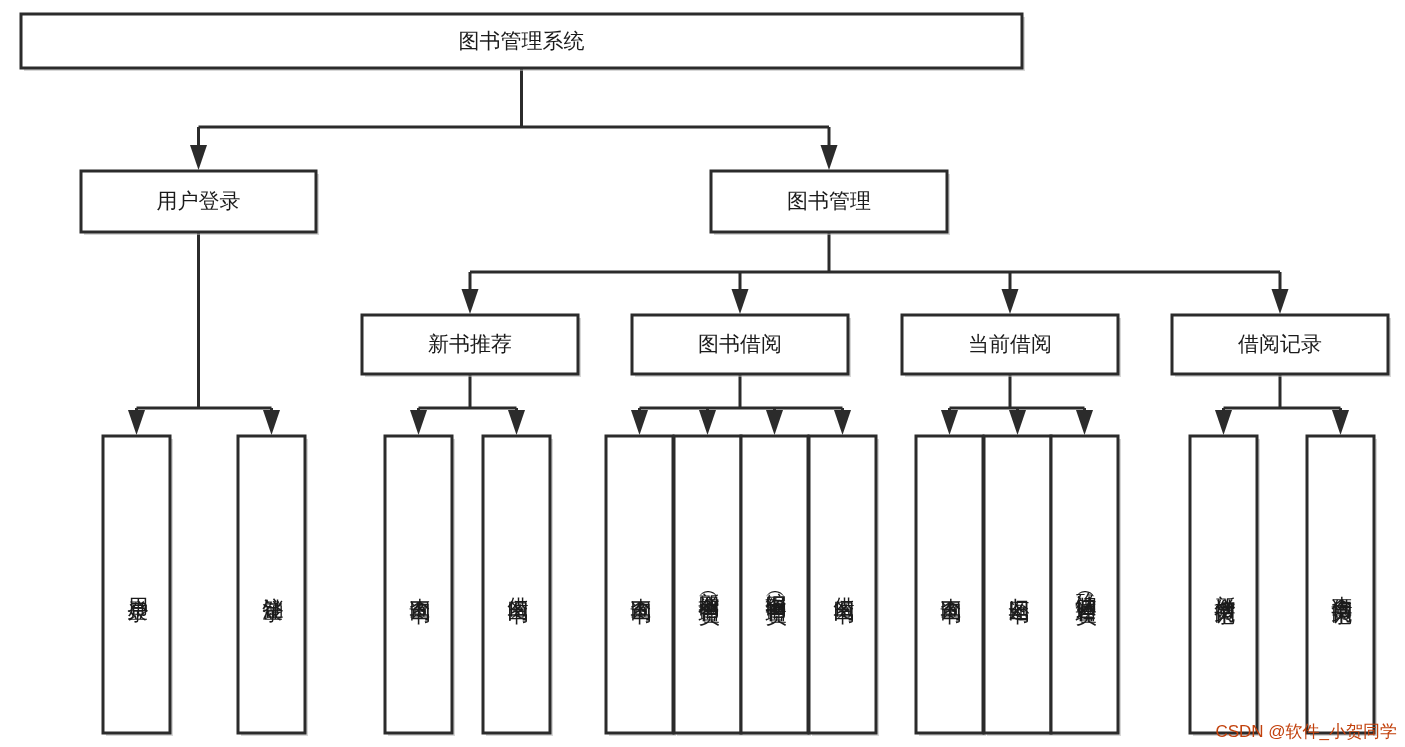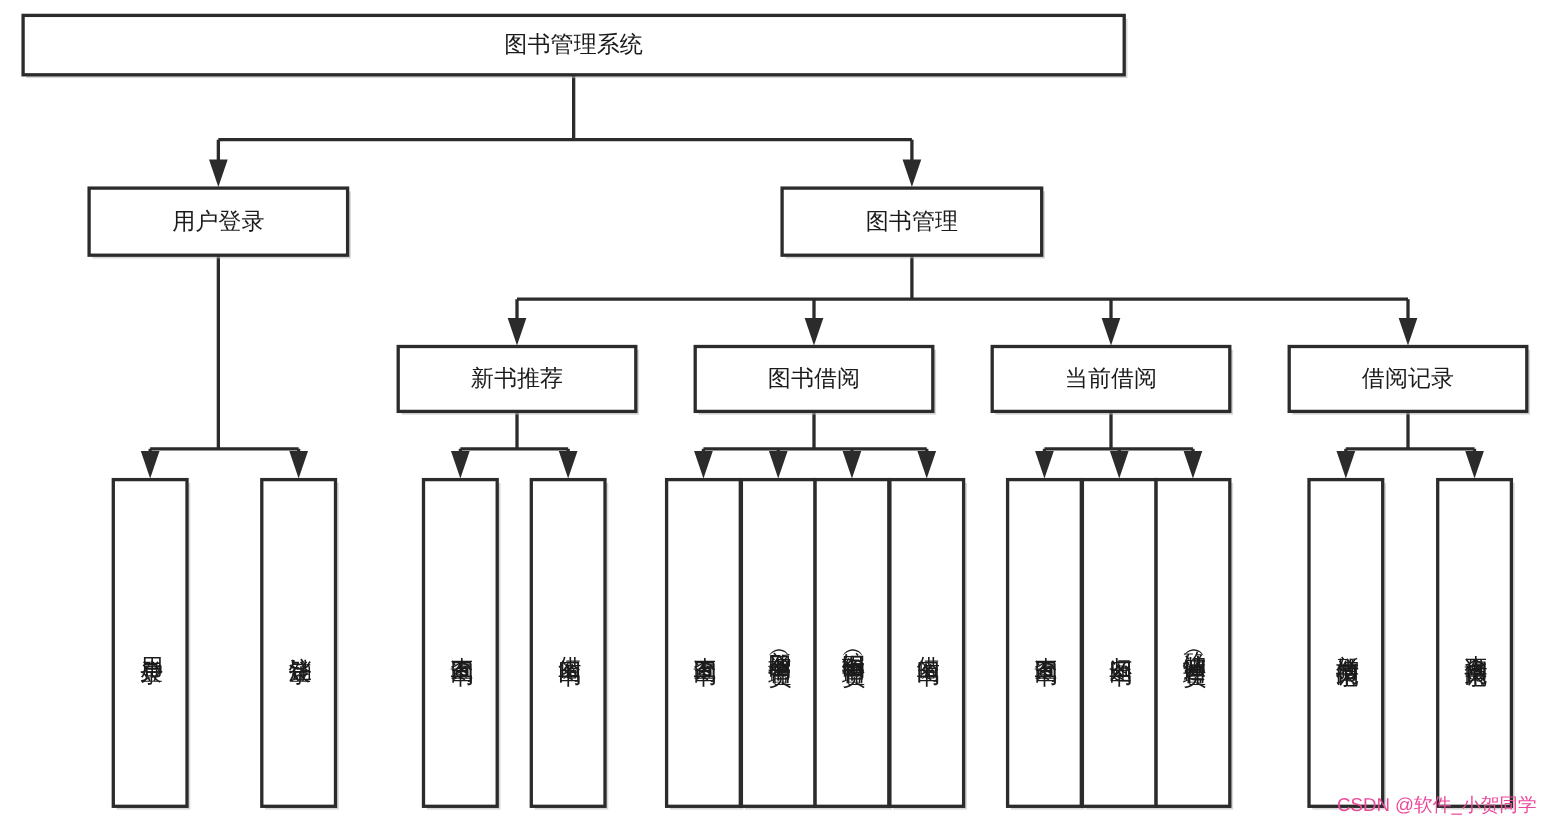--- a/index.html
+++ b/index.html
@@ -42,21 +42,21 @@
     glyph-orientation-vertical:0;
     text-orientation:upright;
     letter-spacing:2px;
   }
 
   .watermark{
     position:absolute;
     right:8px;bottom:4px;
     font-family:"Liberation Sans","DejaVu Sans",sans-serif;
     font-size:17px;
-    color:#ec4899;
+    color:#c2410c;
     white-space:nowrap;
     user-select:none;
   }
 </style>
 </head>
 <body>
 
 <div id="diagram-root">
   <svg id="tree-svg" viewBox="0 0 1405 747" xmlns="http://www.w3.org/2000/svg">
     <g id="connector-layer">

